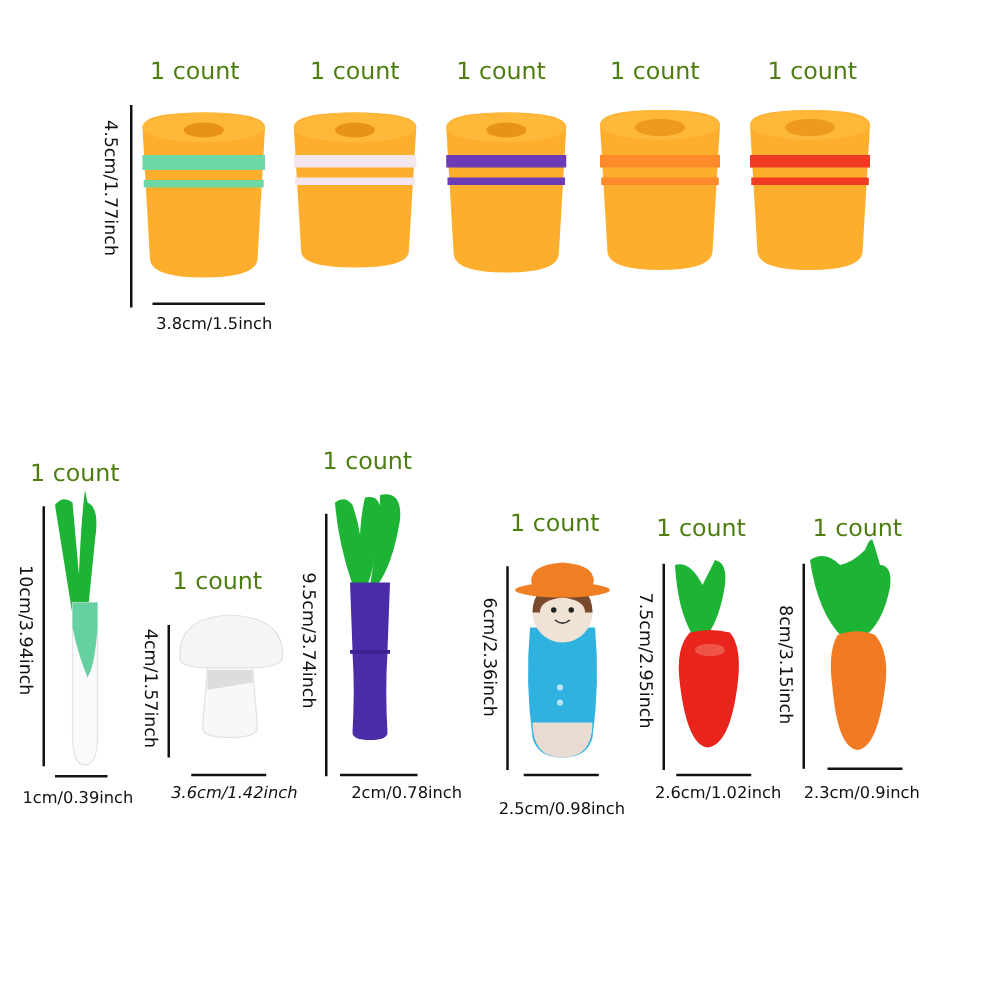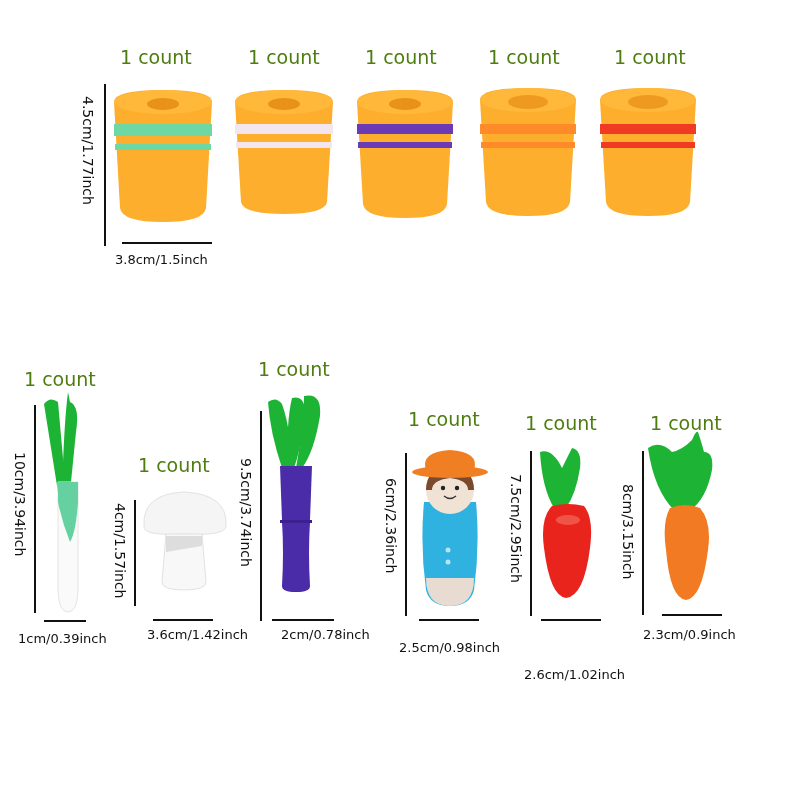--- a/index.html
+++ b/index.html
@@ -17,21 +17,21 @@
 <div>
   <span class="count" style="left:120px;top:46px;">1 count</span>
   <span class="count" style="left:248px;top:46px;">1 count</span>
   <span class="count" style="left:365px;top:46px;">1 count</span>
   <span class="count" style="left:488px;top:46px;">1 count</span>
   <span class="count" style="left:614px;top:46px;">1 count</span>
 
   <div class="vline" style="left:104px;top:84px;height:162px;"></div>
   <span class="vlabel" style="left:96px;top:96px;">4.5cm/1.77inch</span>
   <div class="hline" style="left:122px;top:242px;width:90px;"></div>
-  <span class="hlabel" style="left:115px;top:252px;">3.8cm/1.5inch</span>
+  <span class="hlabel" style="left:125px;top:252px;">3.8cm/1.5inch</span>
 
   <svg style="left:112px;top:88px;" width="102" height="136">
     <path d="M2 14 Q2 2 51 2 Q100 2 100 14 L94 120 Q92 134 51 134 Q10 134 8 120 Z" fill="#FDAE2C"></path>
     <ellipse cx="51" cy="14" rx="49" ry="12" fill="#FFB83A"></ellipse>
     <ellipse cx="51" cy="16" rx="16" ry="6" fill="#E8921A"></ellipse>
     <path d="M2 36 L100 36 L100 48 L2 48 Z" fill="#6ED8A4"></path>
     <path d="M3 56 L99 56 L99 62 L3 62 Z" fill="#6ED8A4"></path>
   </svg>
 
   <svg style="left:233px;top:88px;" width="102" height="128">
@@ -78,21 +78,21 @@
     <path d="M4 12 Q10 4 18 10 L26 100 L18 100 Z" fill="#1DB435"></path>
     <path d="M28 0 L30 10 Q40 14 36 40 L30 100 L22 100 Q24 30 28 0 Z" fill="#1DB435"></path>
     <path d="M18 90 L38 90 L38 196 Q38 220 28 220 Q18 220 18 196 Z" fill="#FAFAFA" stroke="#E4E4E4"></path>
     <path d="M18 90 L38 90 L38 110 Q36 140 30 150 Q22 130 18 110 Z" fill="#66D1A0"></path>
   </svg>
 
   <span class="count" style="left:138px;top:454px;">1 count</span>
   <div class="vline" style="left:134px;top:500px;height:106px;"></div>
   <span class="vlabel" style="left:128px;top:503px;">4cm/1.57inch</span>
   <div class="hline" style="left:153px;top:619px;width:60px;"></div>
-  <span class="hlabel" style="left:147px;top:627px;">3.6cm/1.42inch</span>
+  <span class="hlabel" style="left:137px;top:627px;font-style:italic;">3.6cm/1.42inch</span>
   <svg style="left:140px;top:490px;" width="90" height="102">
     <path d="M4 36 Q2 4 44 2 Q88 4 86 36 Q86 46 44 44 Q2 46 4 36 Z" fill="#F5F5F5" stroke="#E2E2E2"></path>
     <path d="M26 44 L62 44 L66 92 Q66 100 44 100 Q22 100 22 92 Z" fill="#F8F8F8" stroke="#E2E2E2"></path>
     <path d="M26 46 L62 46 L62 56 L26 62 Z" fill="#DDDDDD"></path>
   </svg>
 
   <span class="count" style="left:258px;top:358px;">1 count</span>
   <div class="vline" style="left:260px;top:411px;height:210px;"></div>
   <span class="vlabel" style="left:254px;top:458px;">9.5cm/3.74inch</span>
   <div class="hline" style="left:272px;top:619px;width:62px;"></div>
@@ -122,21 +122,21 @@
     <circle cx="47" cy="38" r="2.2" fill="#222"></circle>
     <path d="M34 46 Q40 51 46 46" stroke="#333" stroke-width="1.3" fill="none"></path>
     <circle cx="38" cy="100" r="2.5" fill="#B6E6F6"></circle>
     <circle cx="38" cy="112" r="2.5" fill="#B6E6F6"></circle>
   </svg>
 
   <span class="count" style="left:525px;top:412px;">1 count</span>
   <div class="vline" style="left:530px;top:451px;height:165px;"></div>
   <span class="vlabel" style="left:524px;top:474px;">7.5cm/2.95inch</span>
   <div class="hline" style="left:541px;top:619px;width:60px;"></div>
-  <span class="hlabel" style="left:524px;top:627px;margin-top:40px;">2.6cm/1.02inch</span>
+  <span class="hlabel" style="left:524px;top:627px;">2.6cm/1.02inch</span>
   <svg style="left:538px;top:448px;" width="60" height="152">
     <path d="M2 4 Q14 0 24 20 Q30 8 34 0 Q44 2 42 20 Q38 46 28 60 L16 60 Q4 40 2 4 Z" fill="#1DB435"></path>
     <path d="M14 58 Q30 54 46 58 Q56 70 52 100 Q46 148 28 150 Q12 148 6 100 Q2 70 14 58 Z" fill="#E8241C"></path>
     <ellipse cx="30" cy="72" rx="12" ry="5" fill="#F26A5A" opacity="0.7"></ellipse>
   </svg>
 
   <span class="count" style="left:650px;top:412px;">1 count</span>
   <div class="vline" style="left:642px;top:451px;height:164px;"></div>
   <span class="vlabel" style="left:636px;top:484px;">8cm/3.15inch</span>
   <div class="hline" style="left:662px;top:614px;width:60px;"></div>

